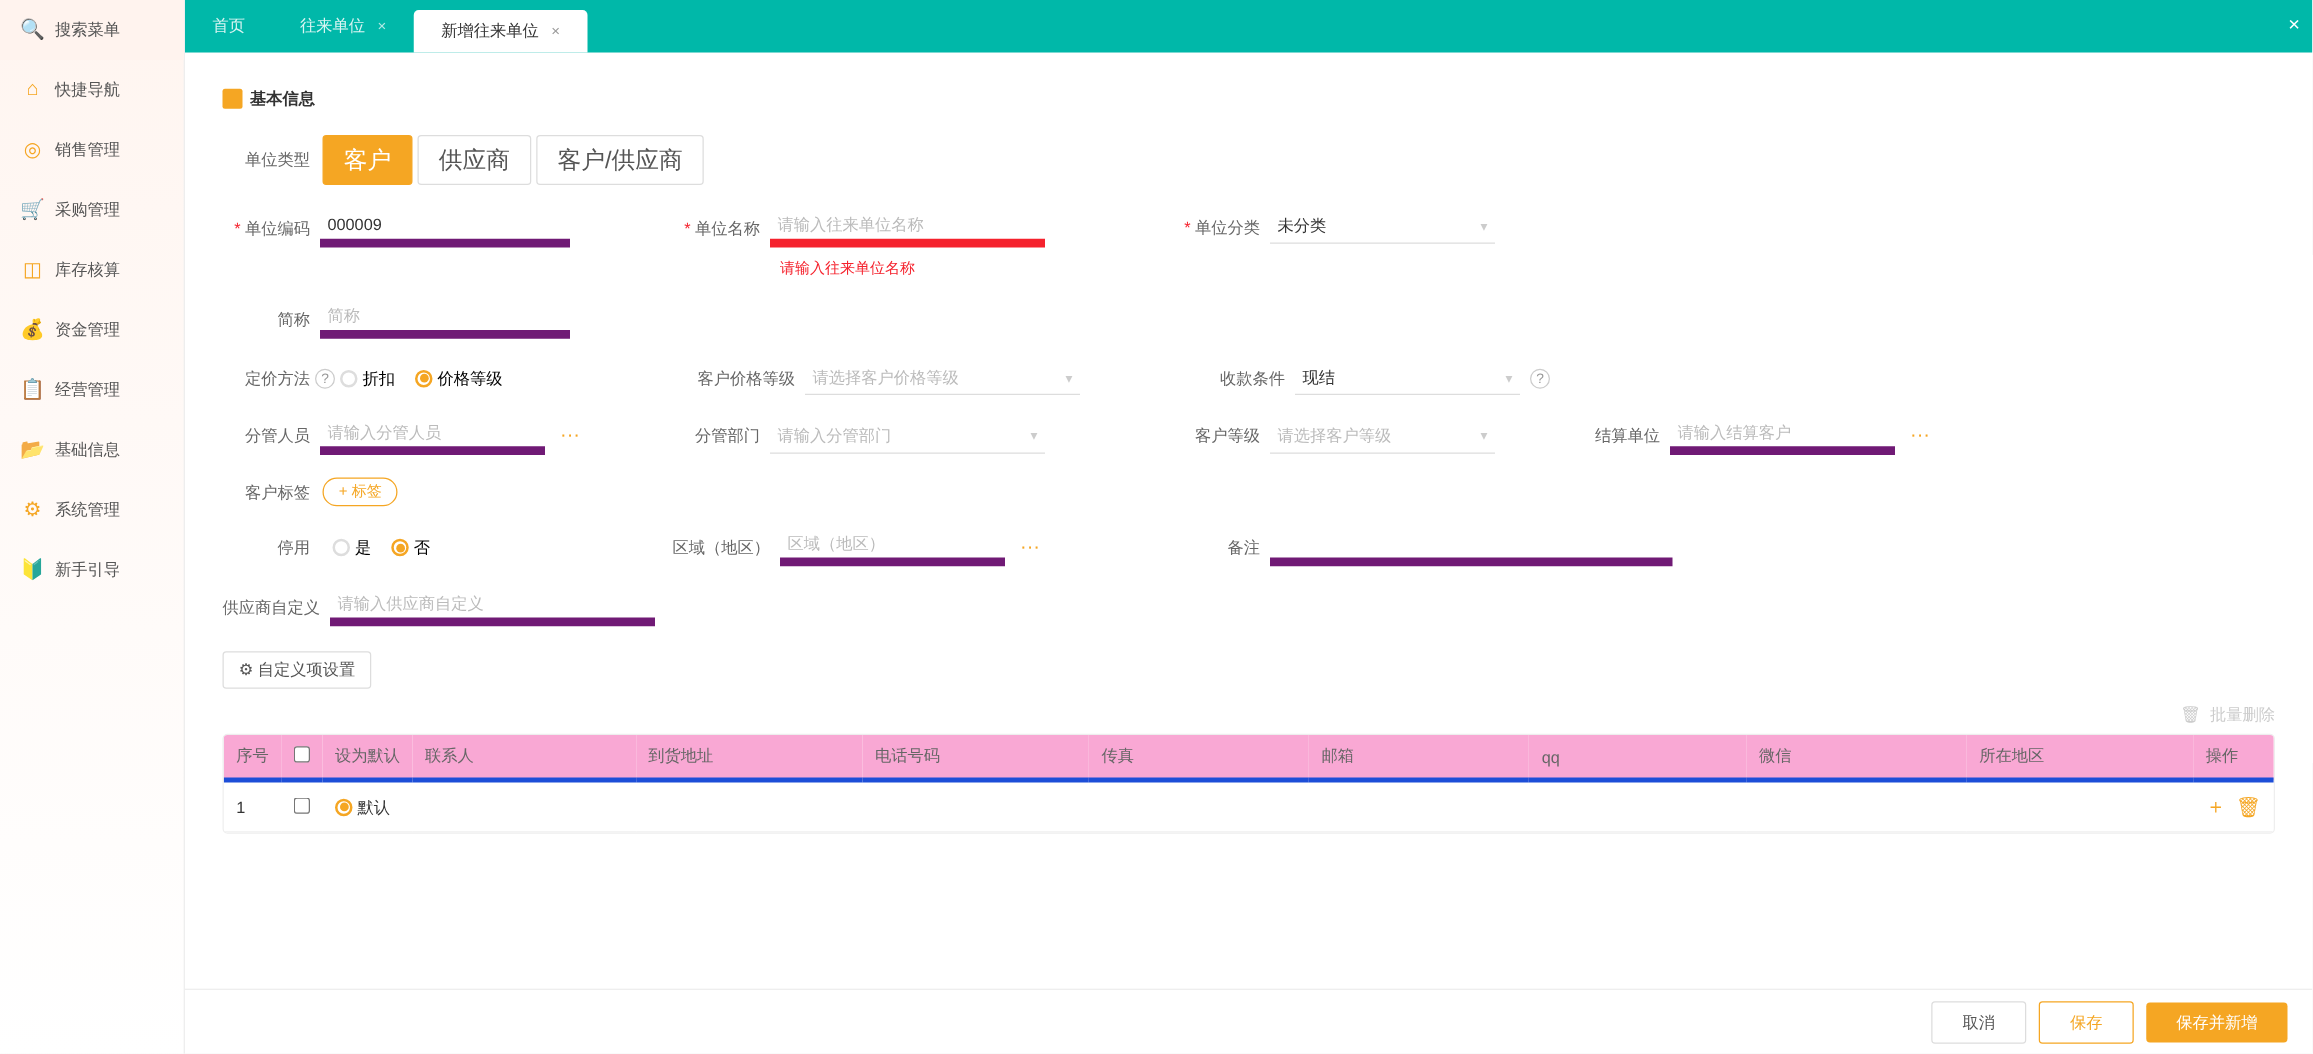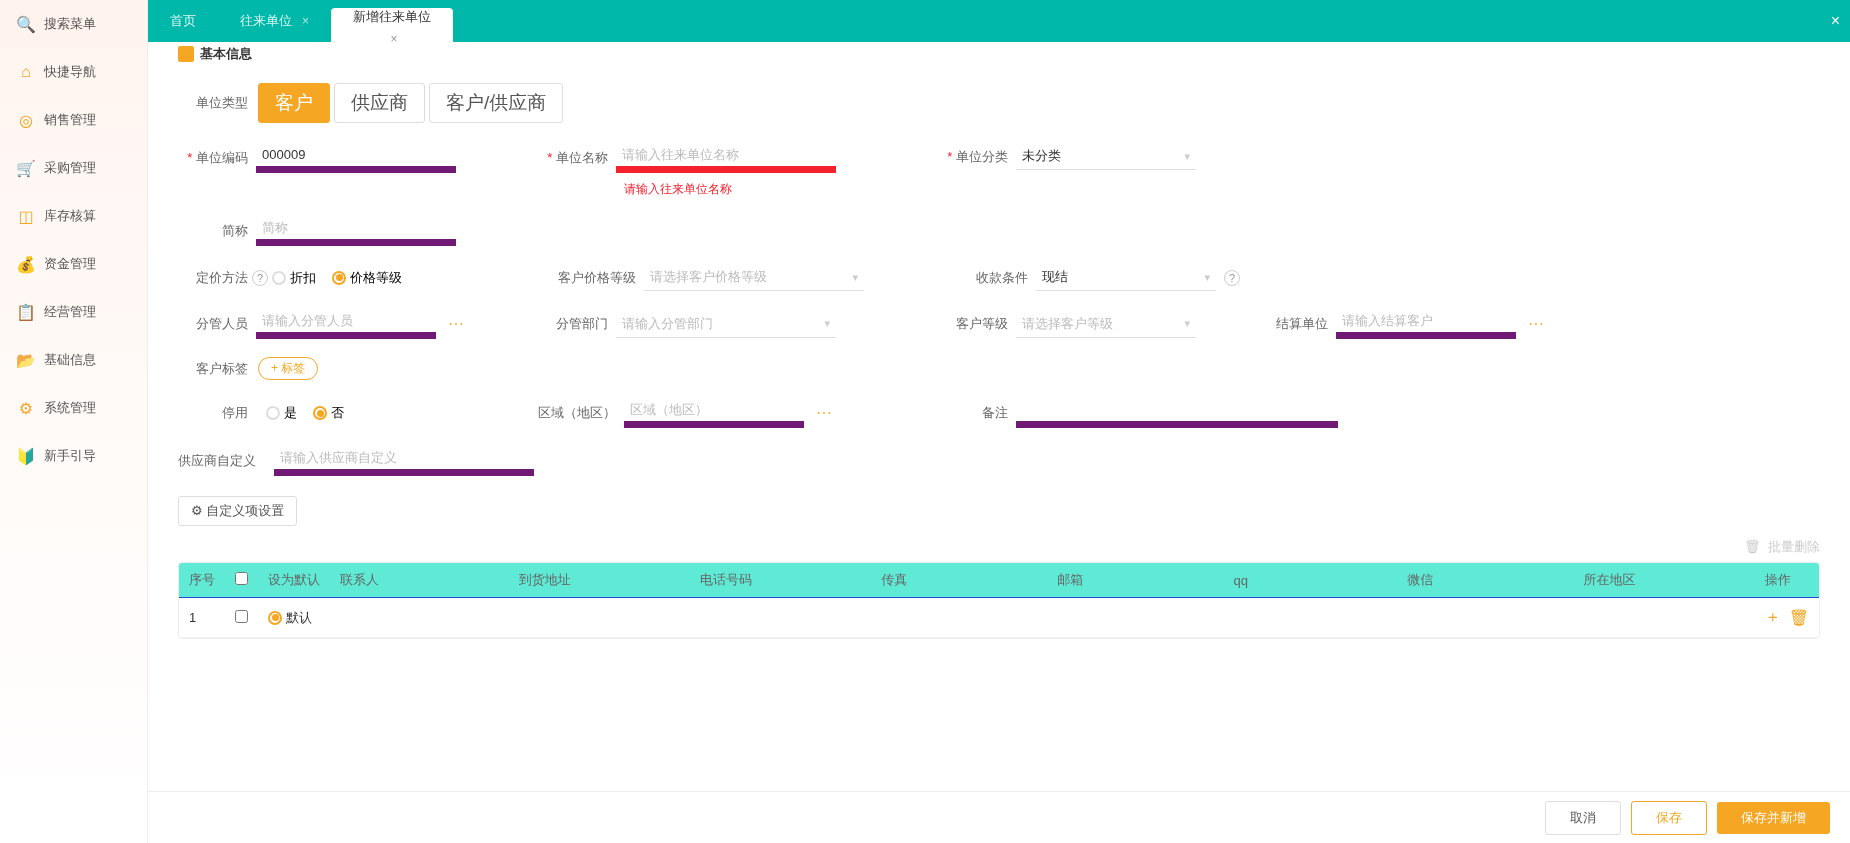--- a/index.html
+++ b/index.html
@@ -60,35 +60,34 @@
       color: rgba(255,255,255,0.85);
       font-size: 13px;
       gap: 6px;
       position: relative;
     }
     .tab.active {
       background: white;
       color: #333;
       border-radius: 4px 4px 0 0;
       margin-top: 8px;
-      flex-direction: column;
     }
     .tab .tab-close {
       font-size: 12px;
       color: rgba(255,255,255,0.7);
       margin-left: 4px;
     }
     .tab.active .tab-close { color: #999; }
 
     
     .form-area {
       flex: 1;
       background: white;
       overflow-y: auto;
-      padding: 3px 30px;
+      padding: 28px 30px;
     }
 
     .section-title {
       display: flex;
       align-items: center;
       gap: 6px;
       font-size: 14px;
       font-weight: bold;
       color: #333;
       margin-bottom: 20px;
@@ -240,26 +239,26 @@
     .batch-delete {
       text-align: right;
       color: #ccc;
       font-size: 12px;
       margin-bottom: 6px;
     }
 
     .table-wrapper { border: 1px solid #eee; border-radius: 4px; overflow: hidden; }
     table { width: 100%; border-collapse: collapse; }
     th {
-      background: #5eead4;
+      background: #f9a8d4;
       padding: 8px 10px;
       text-align: left;
       color: #666;
       font-weight: normal;
-      border-bottom: 1px solid #1d4ed8;
+      border-bottom: 4px solid #1d4ed8;
       white-space: nowrap;
     }
     td {
       padding: 8px 10px;
       border-bottom: 1px solid #f0f0f0;
       color: #333;
     }
     .checkbox-cell { width: 30px; text-align: center; }
 
     
@@ -503,21 +502,21 @@
       </div>
       <div class="form-field" style="max-width:400px;">
         <span class="field-label">备注</span>
         <input class="field-input" type="text" style="flex: 1 1 0%;">
       </div>
     </div>
 
     <div class="form-row" style="margin-top:16px;">
       <div class="form-field" style="max-width:440px;">
         <span class="field-label">供应商自定义</span>
-        <input class="field-input" type="text" style="max-width: 260px; margin-left: 10px;" placeholder="请输入供应商自定义">
+        <input class="field-input" type="text" style="max-width: 260px; " placeholder="请输入供应商自定义">
       </div>
     </div>
 
     <div style="margin-top:20px;">
       <button class="custom-settings-btn">⚙ 自定义项设置</button>
     </div>
 
     <div class="batch-delete">
       <span style="margin-right:4px;">🗑</span>
       <span style="cursor:pointer;">批量删除</span>

